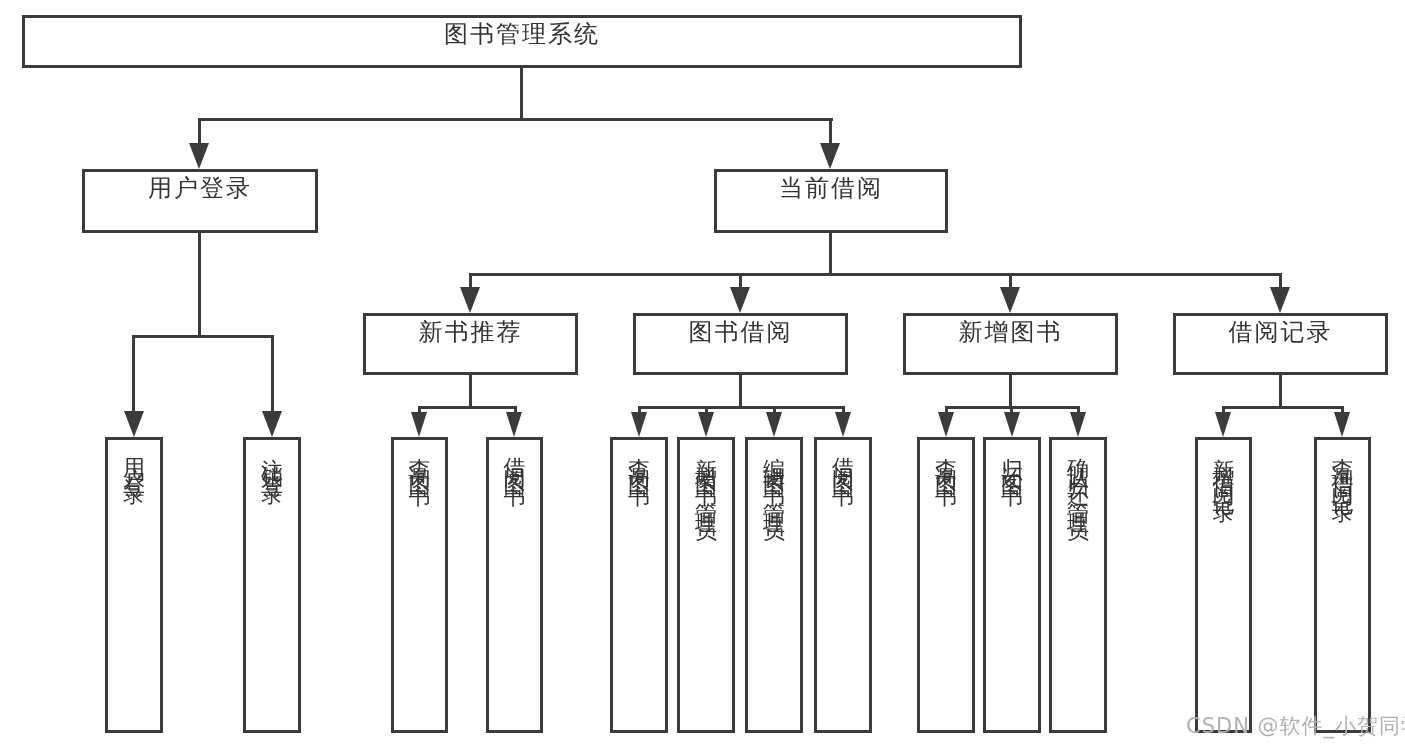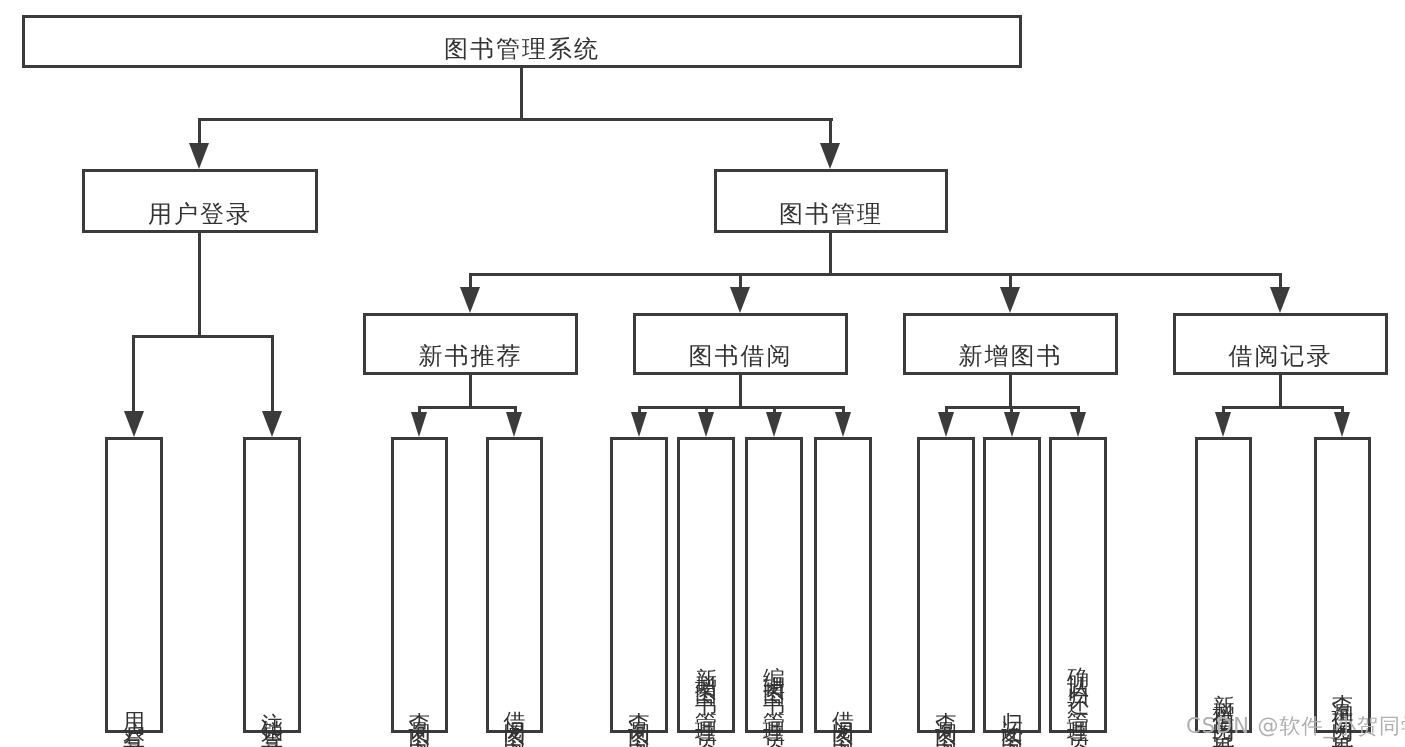--- a/index.html
+++ b/index.html
@@ -16,21 +16,21 @@
     background: var(--background);
     font-family: "DejaVu Sans", "Liberation Sans", sans-serif;
     overflow: hidden;
   }
   .box {
     position: absolute;
     box-sizing: border-box;
     background: #ffffff;
     border: 3px solid var(--line);
     display: flex;
-    align-items: flex-end;
+    align-items: flex-start;
     justify-content: center;
     color: var(--text);
     font-size: 24px;
     letter-spacing: 2px;
     text-align: center;
   }
   .vtext {
     writing-mode: vertical-rl;
     text-orientation: mixed;
     letter-spacing: 9px;
@@ -76,21 +76,21 @@
   <div class="line h" style="left:198px; top:118px; width:635px;"></div>
   <div class="line v" style="left:198px; top:118px; height:30px;"></div>
   <div class="line v" style="left:829px; top:118px; height:30px;"></div>
   <div class="arrow" style="left:189px; top:143px;"></div>
   <div class="arrow" style="left:820px; top:143px;"></div>
 
   <div class="box" style="left:82px; top:169px; width:236px; height:64px;">
     <span>用户登录</span>
   </div>
   <div class="box" style="left:714px; top:169px; width:234px; height:64px;">
-    <span>图书管理</span>
+    <span>当前借阅</span>
   </div>
 
   <div class="line v" style="left:198px; top:233px; height:102px;"></div>
   <div class="line h" style="left:132px; top:335px; width:142px;"></div>
   <div class="line v" style="left:132px; top:335px; height:80px;"></div>
   <div class="line v" style="left:271px; top:335px; height:80px;"></div>
   <div class="arrow" style="left:124px; top:411px;"></div>
   <div class="arrow" style="left:262px; top:411px;"></div>
 
   <div class="line v" style="left:829px; top:233px; height:40px;"></div>

